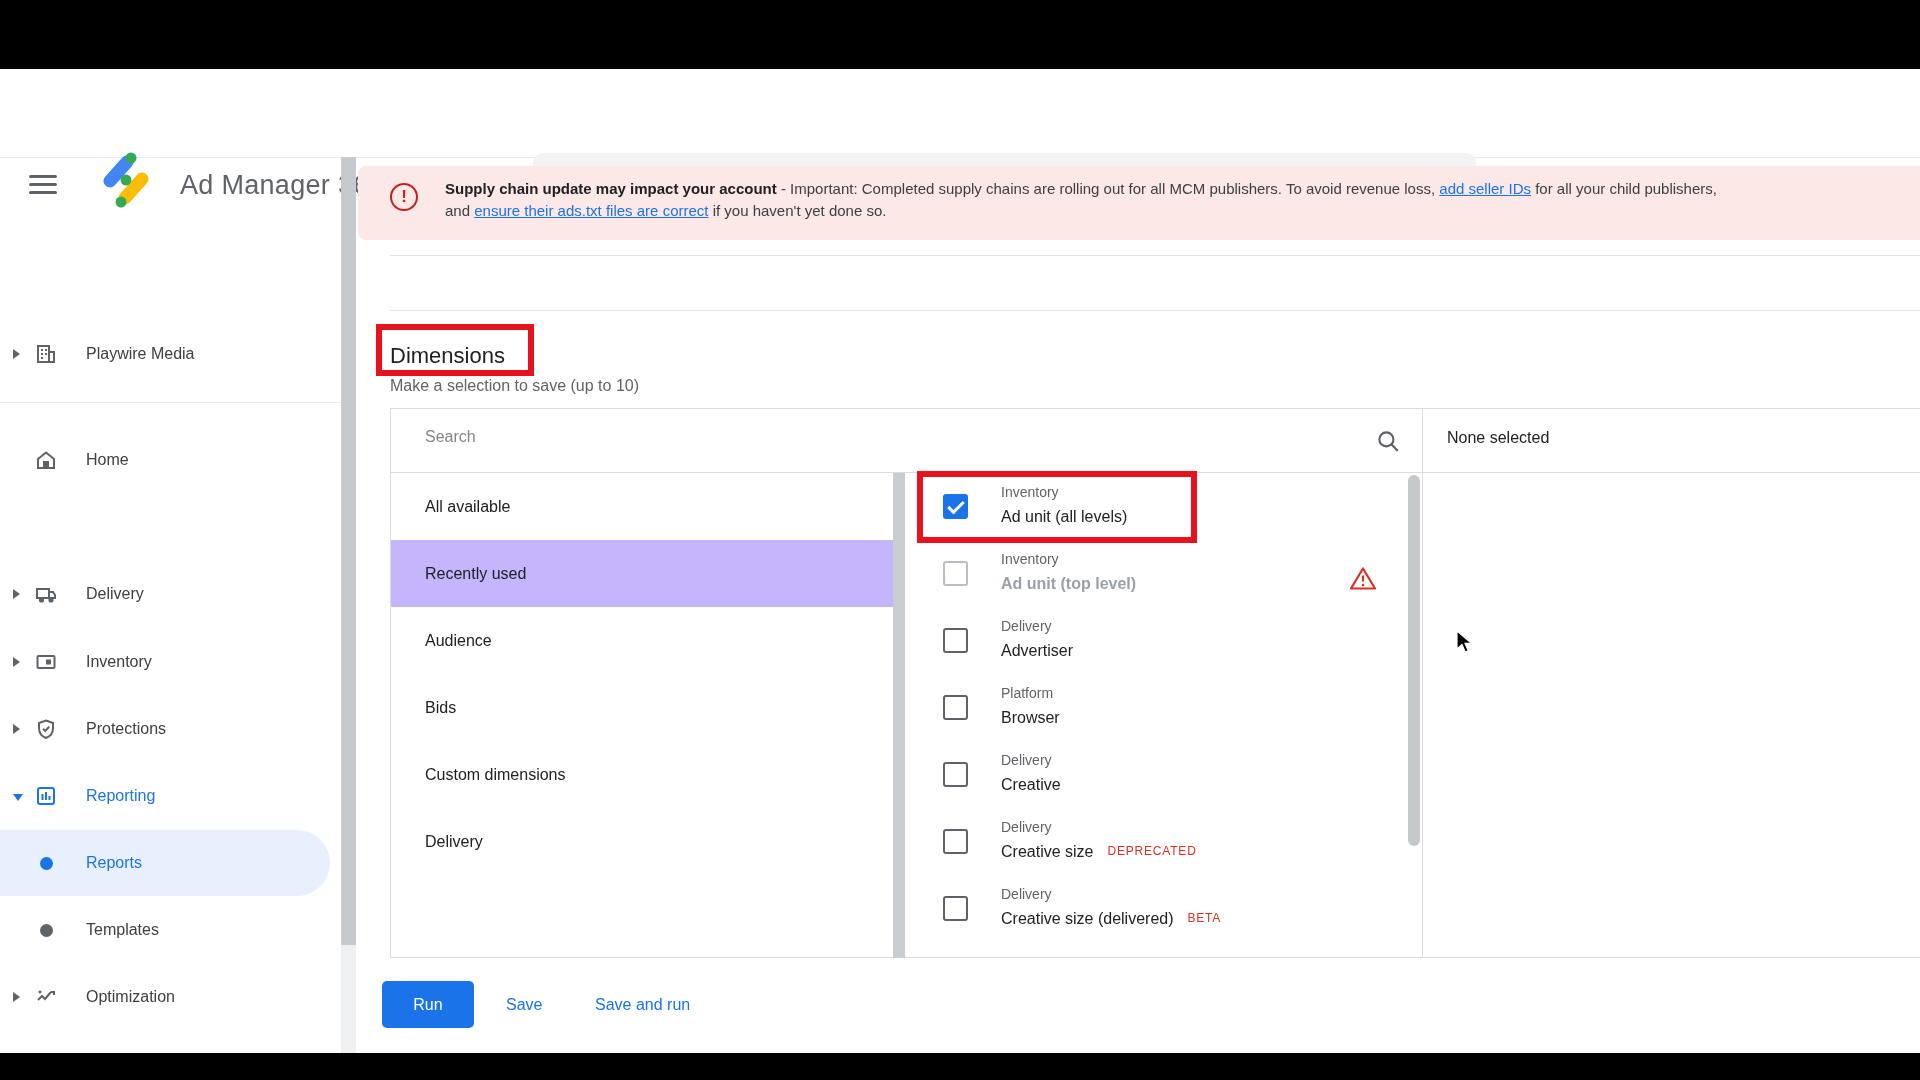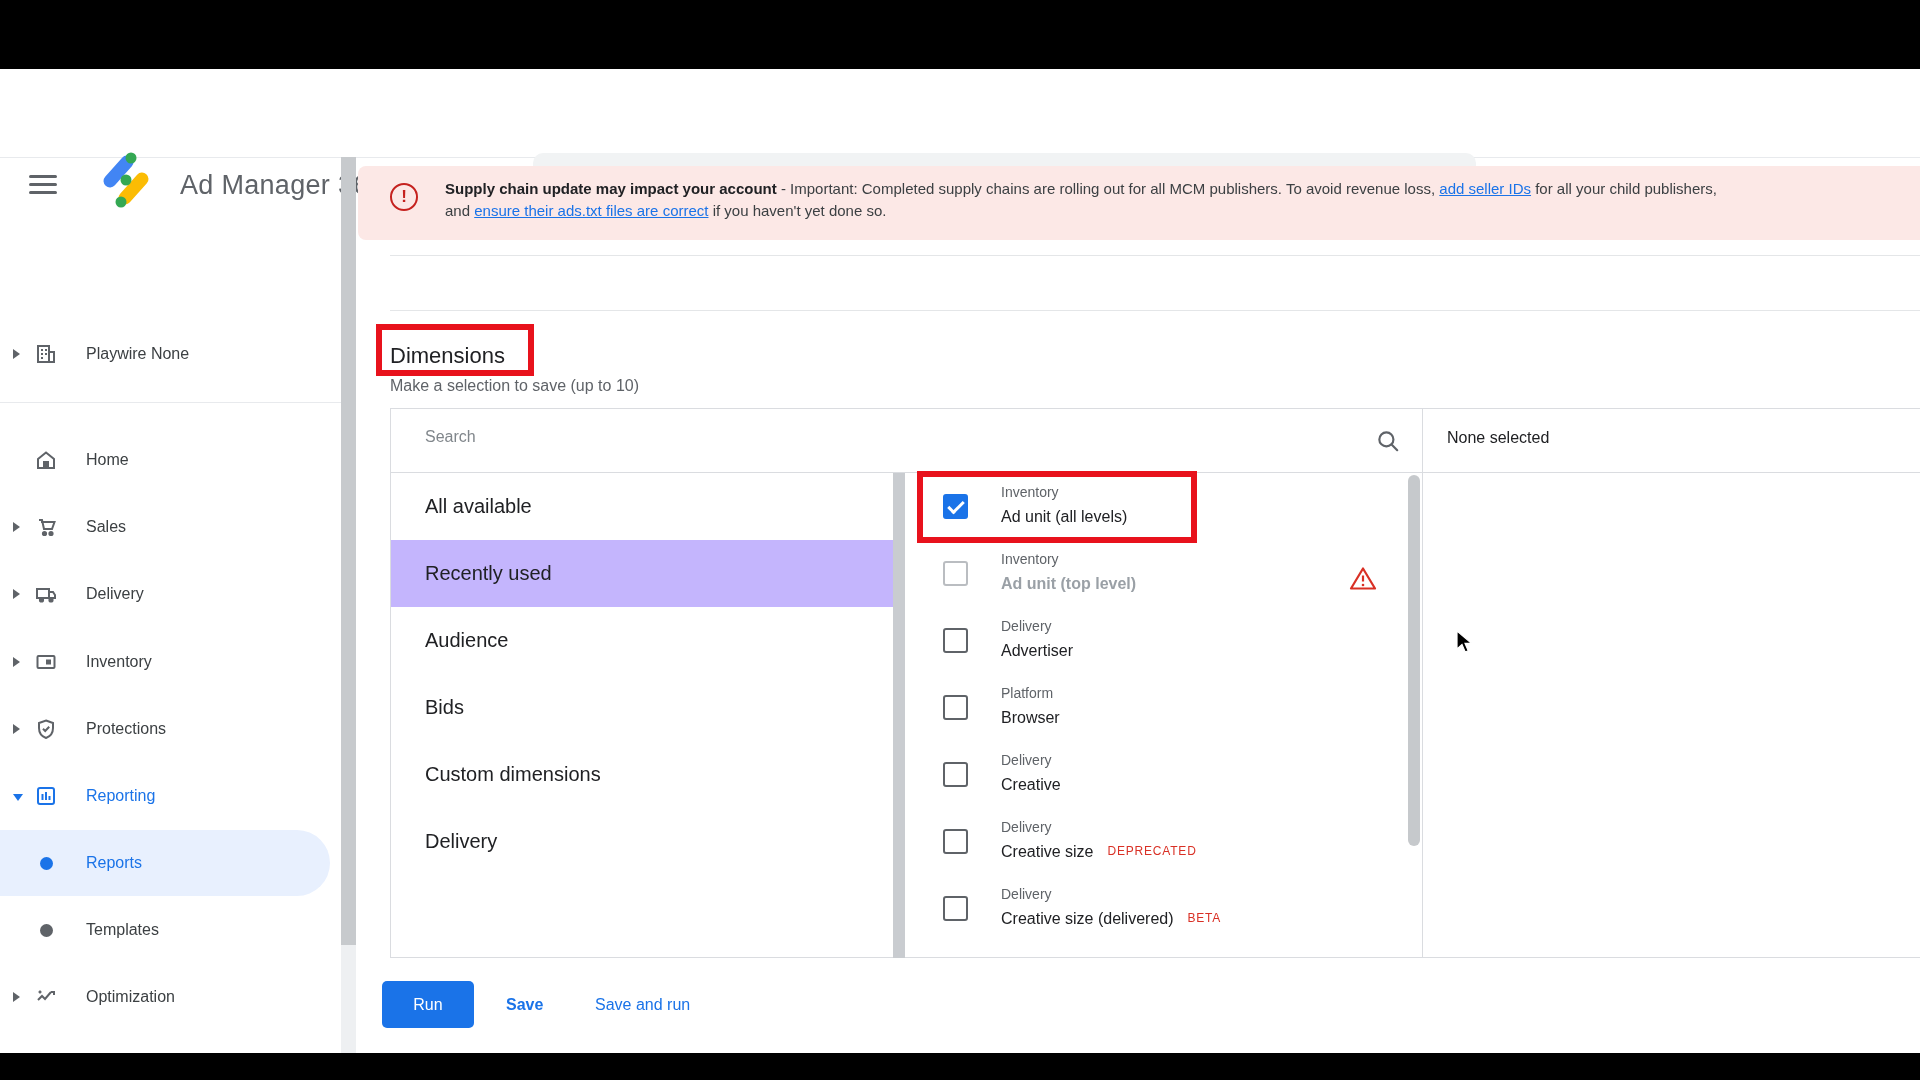--- a/index.html
+++ b/index.html
@@ -49,21 +49,21 @@
   .dim-title{position:absolute;left:390px;top:343px;font-size:22px;color:#202124;z-index:3;}
   .dim-sub{position:absolute;left:390px;top:377px;font-size:16px;color:#5f6368;z-index:3;}
   .panel{position:absolute;left:390px;top:408px;width:1530px;height:550px;border-top:1px solid #dadce0;border-bottom:1px solid #dadce0;border-left:1px solid #dadce0;box-sizing:border-box;z-index:3;background:#fff;}
   .panel .search-row{position:absolute;left:0;top:0;width:1031px;height:64px;border-bottom:1px solid #dadce0;box-sizing:border-box;cursor:text;}
   .panel .search-ph{position:absolute;left:34px;top:19px;font-size:16px;color:#80868b;}
   .panel .search-mag{position:absolute;left:984px;top:19px;}
   .vdivider{position:absolute;left:1031px;top:0;width:1px;height:549px;background:#dadce0;}
   .sel-header{position:absolute;left:1031px;top:0;width:499px;height:64px;border-bottom:1px solid #dadce0;box-sizing:border-box;}
   .sel-header .t{position:absolute;left:25px;top:20px;font-size:16px;color:#202124;}
   .cat{position:absolute;left:0;width:502px;height:67px;display:flex;align-items:center;cursor:pointer;}
-  .cat .t{margin-left:34px;font-size:20px;color:#202124;}
+  .cat .t{margin-left:34px;font-size:16px;color:#202124;}
   .cat.hl{background:#c4b5fd;}
   .cat-scroll{position:absolute;left:502px;top:64px;width:12px;height:485px;background:#c9ccd0;}
   .item-scroll{position:absolute;left:1017px;top:66px;width:12px;height:371px;background:#c6c9cc;border-radius:6px;}
   .ditem{position:absolute;left:514px;width:503px;height:67px;cursor:pointer;}
   .ditem .cb{position:absolute;left:38px;top:21px;width:25px;height:25px;border:2px solid #5f6368;border-radius:3px;box-sizing:border-box;background:#fff;}
   .ditem .cb.checked{background:#1a73e8;border-color:#1a73e8;}
   .ditem .cb.checked::after{content:"";position:absolute;left:3px;top:5px;width:13px;height:6px;border-left:3px solid #fff;border-bottom:3px solid #fff;transform:rotate(-45deg);}
   .ditem .cb.dis{border-color:#babdc1;}
   .ditem .grp{position:absolute;left:96px;top:11px;font-size:14px;color:#5f6368;}
   .ditem .nm{position:absolute;left:96px;top:35px;font-size:16px;font-weight:500;color:#202124;white-space:nowrap;}
@@ -72,21 +72,21 @@
   .warn{position:absolute;left:444px;top:26px;}
 
   
   .annot{position:absolute;border:6px solid #e8121c;box-sizing:border-box;z-index:20;}
   #annot-dimensions{left:376px;top:324px;width:158px;height:52px;}
   #annot-aduit{left:917px;top:471px;width:280px;height:72px;}
 
   
   .run-btn{position:absolute;left:382px;top:981px;width:92px;height:47px;background:#1a73e8;border-radius:5px;color:#fff;font-size:16px;display:flex;align-items:center;justify-content:center;cursor:pointer;z-index:5;}
   .txt-btn{position:absolute;top:981px;height:47px;display:flex;align-items:center;color:#1a73e8;font-size:16px;font-weight:500;cursor:pointer;z-index:5;}
-  #save-btn{left:506px;font-weight:bold;} #saverun-btn{left:595px;}
+  #save-btn{left:506px;} #saverun-btn{left:595px;}
 
   .cursor{position:absolute;left:1455px;top:630px;z-index:50;}
 </style>
 </head>
 <body>
 
 <div class="page">
   <div id="bar-top" class="bar-black"></div>
 
   <div class="topbar">
@@ -122,47 +122,34 @@
         <svg width="24" height="24" viewBox="0 0 24 24" fill="none" stroke="#5f6368" stroke-width="2">
           <rect x="4" y="4" width="11" height="16"></rect>
             <rect x="15" y="10" width="5" height="10"></rect>
           <line x1="7" y1="8" x2="9" y2="8"></line>
             <line x1="11" y1="8" x2="13" y2="8"></line>
           <line x1="7" y1="12" x2="9" y2="12"></line>
             <line x1="11" y1="12" x2="13" y2="12"></line>
           <line x1="7" y1="16" x2="9" y2="16"></line>
         </svg>
       </span>
-      <span class="lbl">Playwire None</span>
+      <span class="lbl">Playwire Media</span>
     </div>
     <div class="acct-divider"></div>
 
     <div class="srow" style="top:275px">
       <span class="icon-slot">
         <svg width="24" height="24" viewBox="0 0 24 24" fill="none" stroke="#5f6368" stroke-width="2">
           <path d="M4 11 L12 4.5 L20 11 V20 H4 Z"></path>
             <rect x="10" y="14" width="4" height="6" fill="#5f6368"></rect>
         </svg>
         </span>
       <span class="lbl">Home</span>
     </div>
 
-    <div class="srow" style="top:342px">
-      <span class="caret-slot">
-          <span class="caret-r"></span>
-        </span>
-      <span class="icon-slot">
-        <svg width="24" height="24" viewBox="0 0 24 24" fill="none" stroke="#5f6368" stroke-width="2">
-          <path d="M5 5 H8 L10 14 H18 L20.5 7 H7"></path>
-            <circle cx="10.5" cy="18.5" r="1.6" fill="#5f6368"></circle>
-            <circle cx="17" cy="18.5" r="1.6" fill="#5f6368"></circle>
-        </svg>
-        </span>
-      <span class="lbl">Sales</span>
-    </div>
 
     <div class="srow" style="top:409px">
       <span class="caret-slot">
           <span class="caret-r"></span>
         </span>
       <span class="icon-slot">
         <svg width="24" height="24" viewBox="0 0 24 24" fill="none" stroke="#5f6368" stroke-width="2">
           <rect x="3" y="7" width="12" height="9"></rect>
             <path d="M15 10 H19 L21 13 V16 H15"></path>
           <circle cx="7.5" cy="18" r="1.6" fill="#5f6368"></circle>

